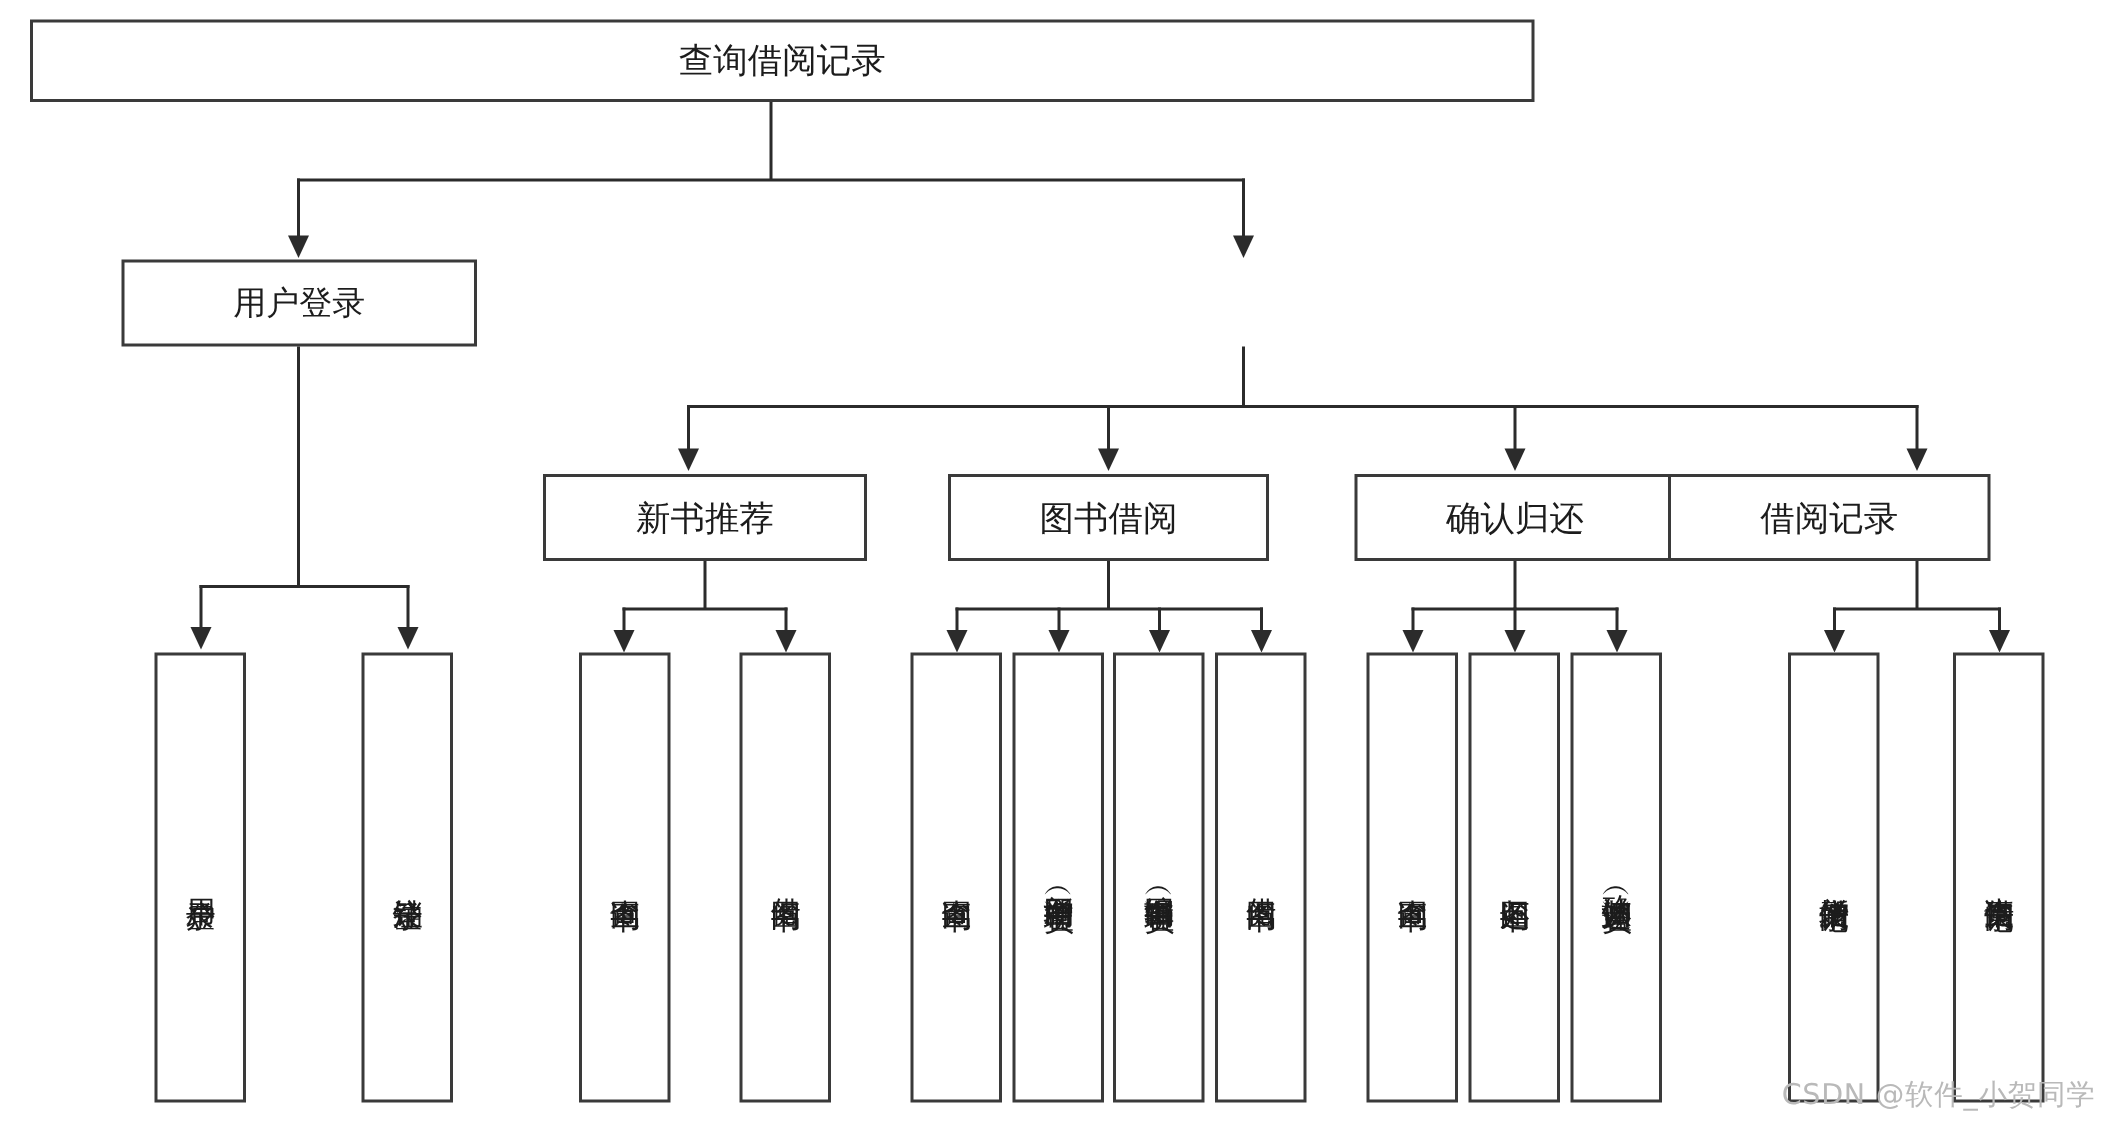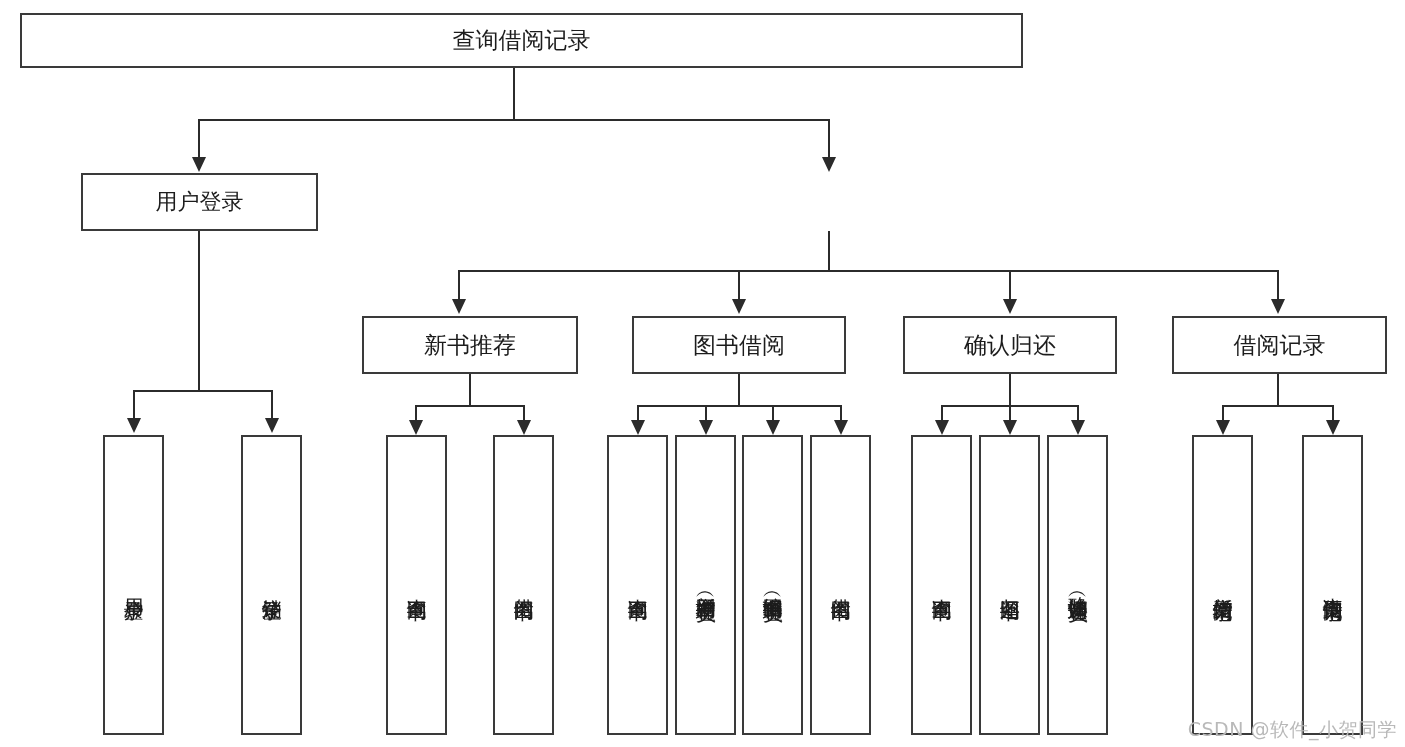--- a/index.html
+++ b/index.html
@@ -132,21 +132,21 @@
 
   <div class="node level3" style="left:362px; top:316px; width:216px; height:58px;">
     <span class="node-label">新书推荐</span>
   </div>
   <div class="node level3" style="left:632px; top:316px; width:214px; height:58px;">
     <span class="node-label">图书借阅</span>
   </div>
   <div class="node level3" style="left:903px; top:316px; width:214px; height:58px;">
     <span class="node-label">确认归还</span>
   </div>
-  <div class="node level3" style="left:1172px; top:316px; width:215px; height:58px;">
+  <div class="node level3" style="left:1112px; top:316px; width:215px; height:58px;">
     <span class="node-label">借阅记录</span>
   </div>
 
   <div class="conn vline" style="left:469px; top:374px; width:2px; height:32px;"></div>
   <div class="conn hline" style="left:415px; top:405px; width:110px; height:2px;"></div>
   <div class="conn vline" style="left:415px; top:405px; width:2px; height:20px;"></div>
   <div class="arrow" style="left:409px; top:420px;"></div>
   <div class="conn vline" style="left:523px; top:405px; width:2px; height:20px;"></div>
   <div class="arrow" style="left:517px; top:420px;"></div>
 

